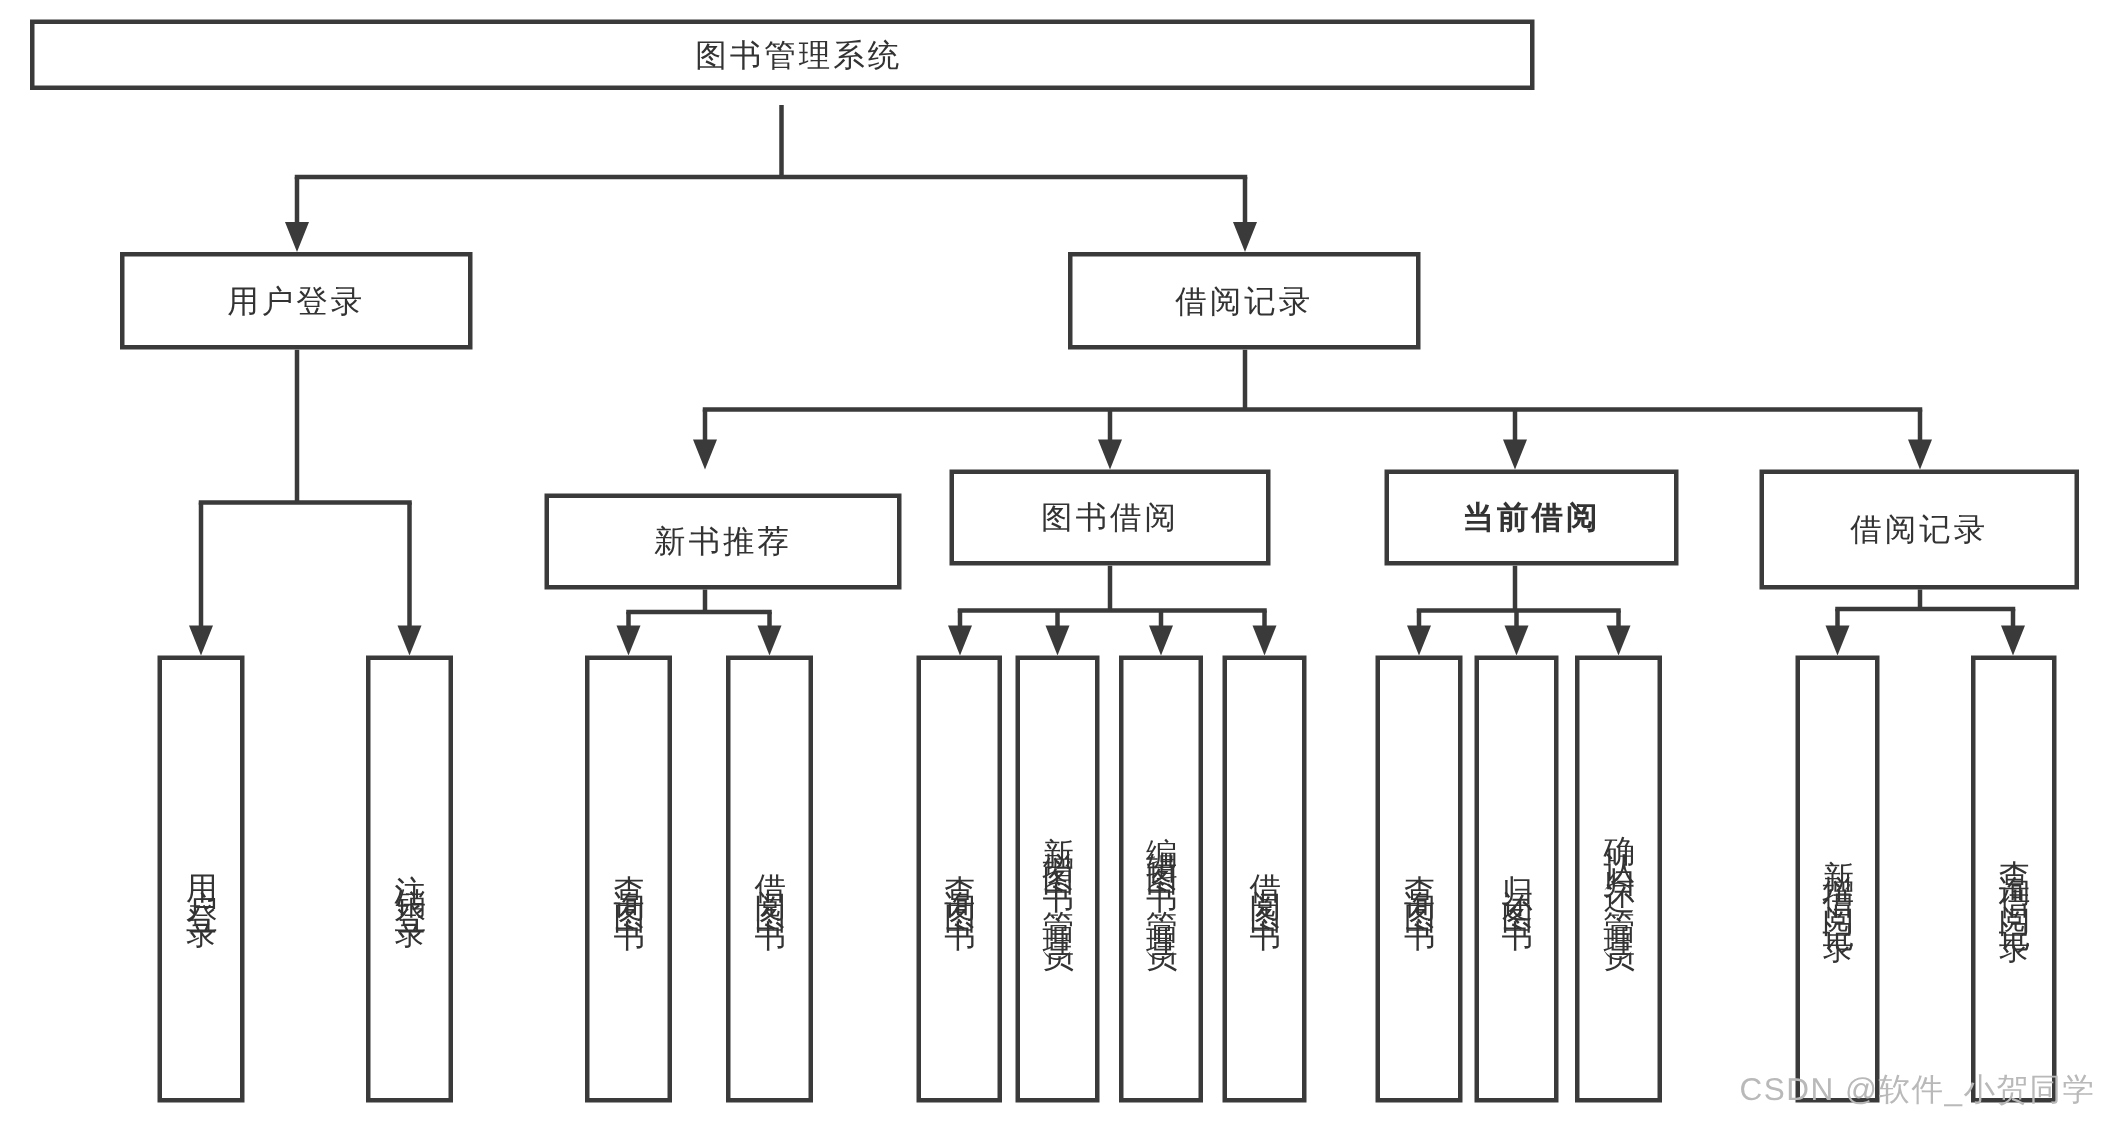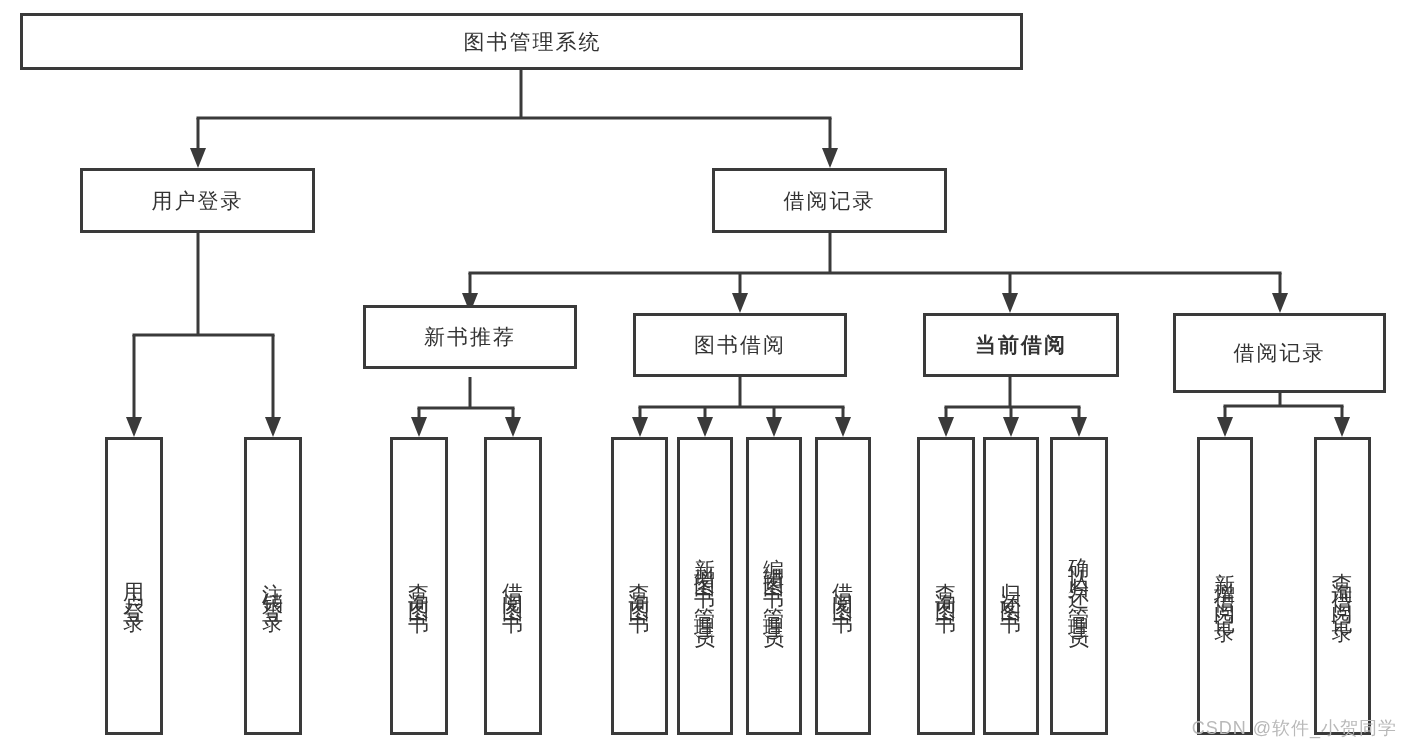--- a/index.html
+++ b/index.html
@@ -38,21 +38,21 @@
     width:58px;height:298px;top:437px;
     writing-mode:vertical-rl;
     text-orientation:mixed;
     letter-spacing:10px;
     line-height:1;
     white-space:normal;
   }
   .watermark{
     position:absolute;
     right:8px;bottom:7px;
-    font-size:18px;
+    font-size:21px;
     letter-spacing:1px;
     color:var(--wm);
   }
 </style>
 </head>
 <body>
 
 <div id="stage">
 
   <svg id="wires" viewBox="0 0 1405 747">
@@ -124,26 +124,26 @@
     <g>
       <line x1="1280" y1="377" x2="1280" y2="406"></line>
       <line x1="1223.5" y1="406" x2="1343.5" y2="406"></line>
       <line x1="1225" y1="406" x2="1225" y2="421"></line>
       <polygon points="1217,417 1233,417 1225,437"></polygon>
       <line x1="1342" y1="406" x2="1342" y2="421"></line>
       <polygon points="1334,417 1350,417 1342,437"></polygon>
     </g>
   </svg>
 
-  <div class="box hbox" style="left:20px;top:13px;width:1003px;height:57px;padding-left:22px;">图书管理系统</div>
+  <div class="box hbox" style="left:20px;top:13px;width:1003px;height:47px;padding-left:22px;">图书管理系统</div>
 
   <div class="box hbox" style="left:80px;top:168px;width:235px;">用户登录</div>
   <div class="box hbox" style="left:712px;top:168px;width:235px;">借阅记录</div>
 
-  <div class="box hbox" style="left:363px;top:305px;width:214px;height:64px;">新书推荐</div>
+  <div class="box hbox" style="left:363px;top:329px;width:238px;height:64px;">新书推荐</div>
   <div class="box hbox" style="left:633px;top:313px;width:214px;height:64px;">图书借阅</div>
   <div class="box hbox" style="left:923px;top:313px;width:196px;height:64px;font-weight:bold;">当前借阅</div>
   <div class="box hbox" style="left:1173px;top:313px;width:213px;height:80px;">借阅记录</div>
 
   <div class="box vbox" style="left:105px;">用户登录</div>
   <div class="box vbox" style="left:244px;">注销登录</div>
 
   <div class="box vbox" style="left:390px;">查询图书</div>
   <div class="box vbox" style="left:484px;">借阅图书</div>
 

